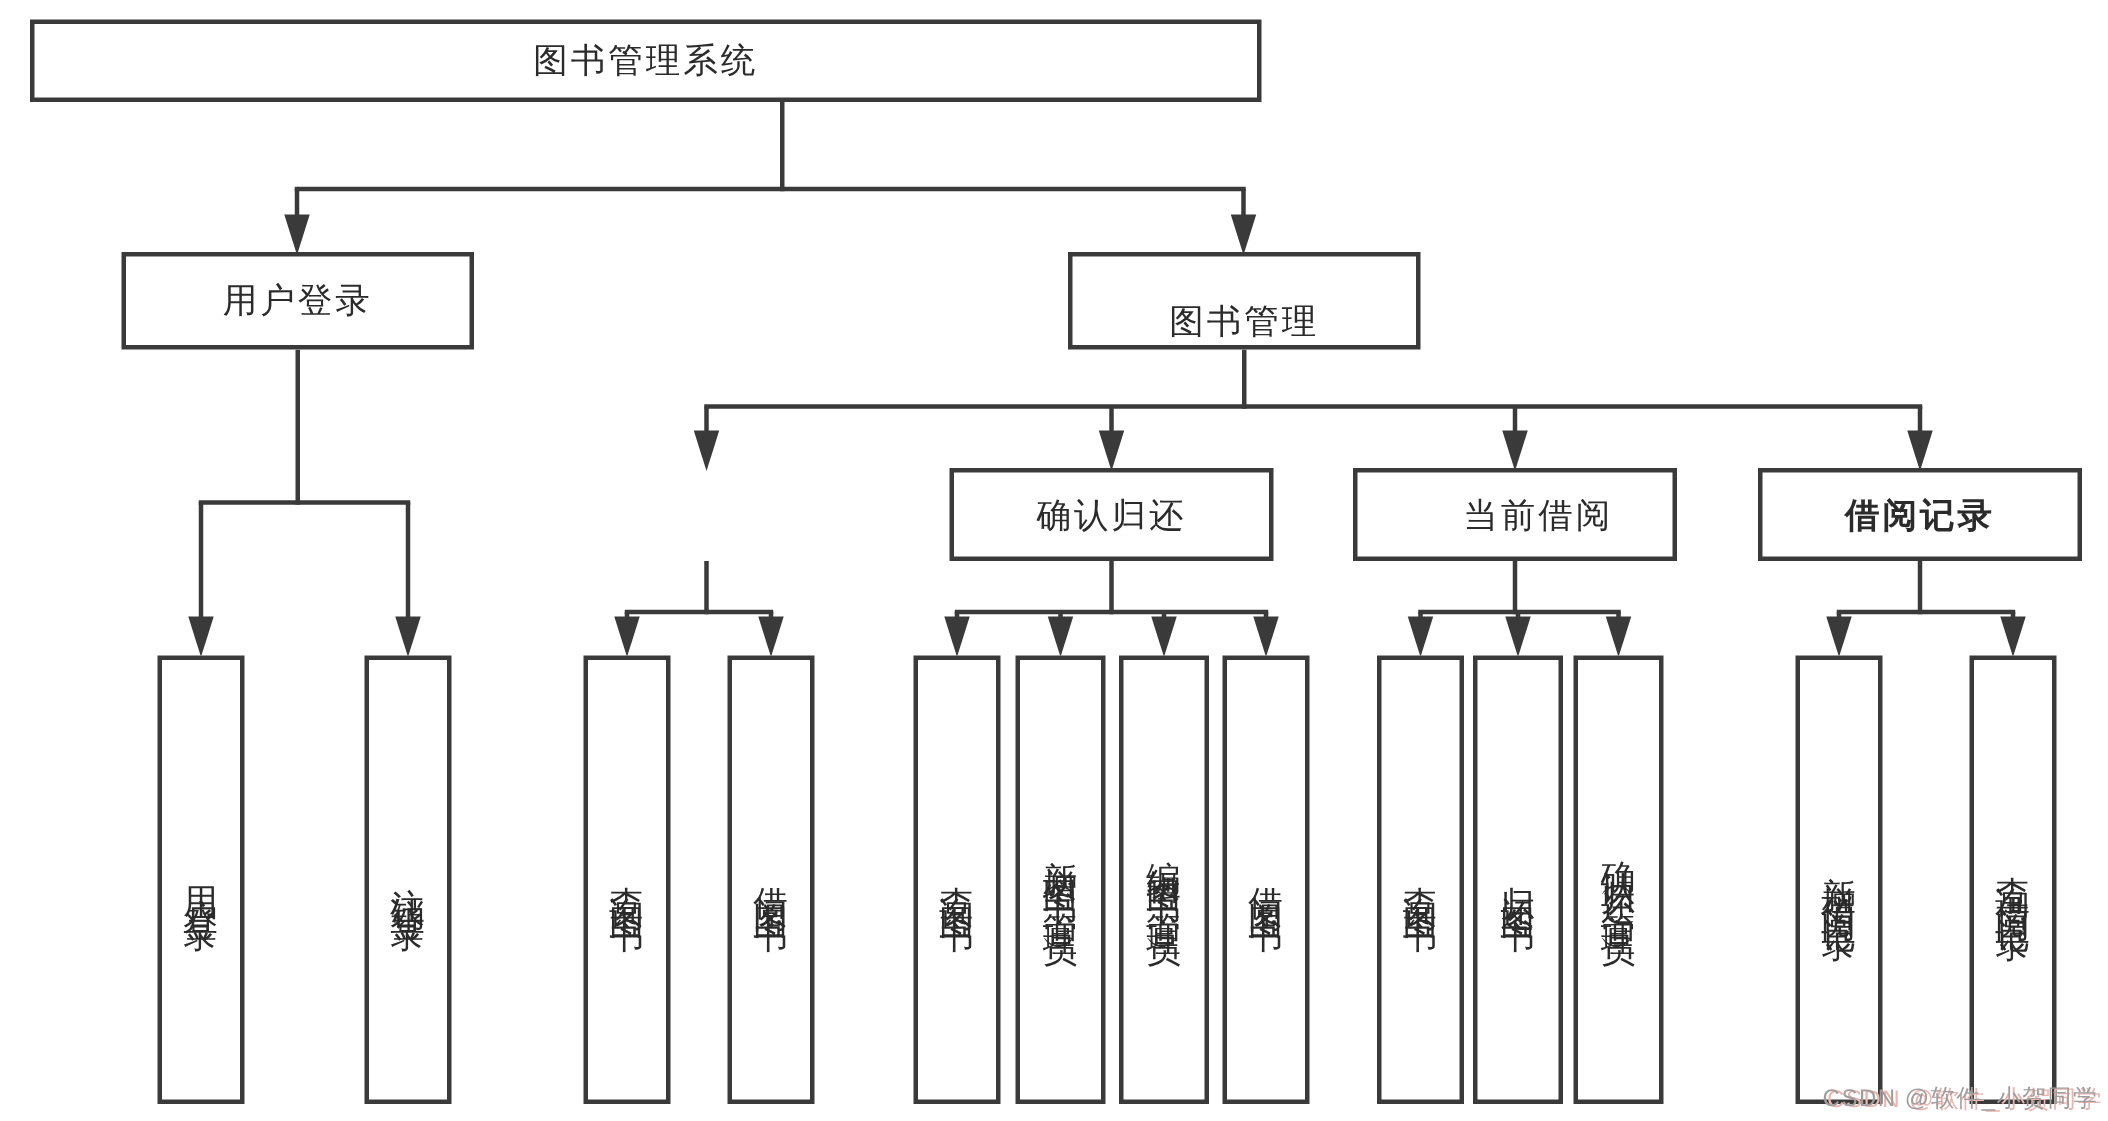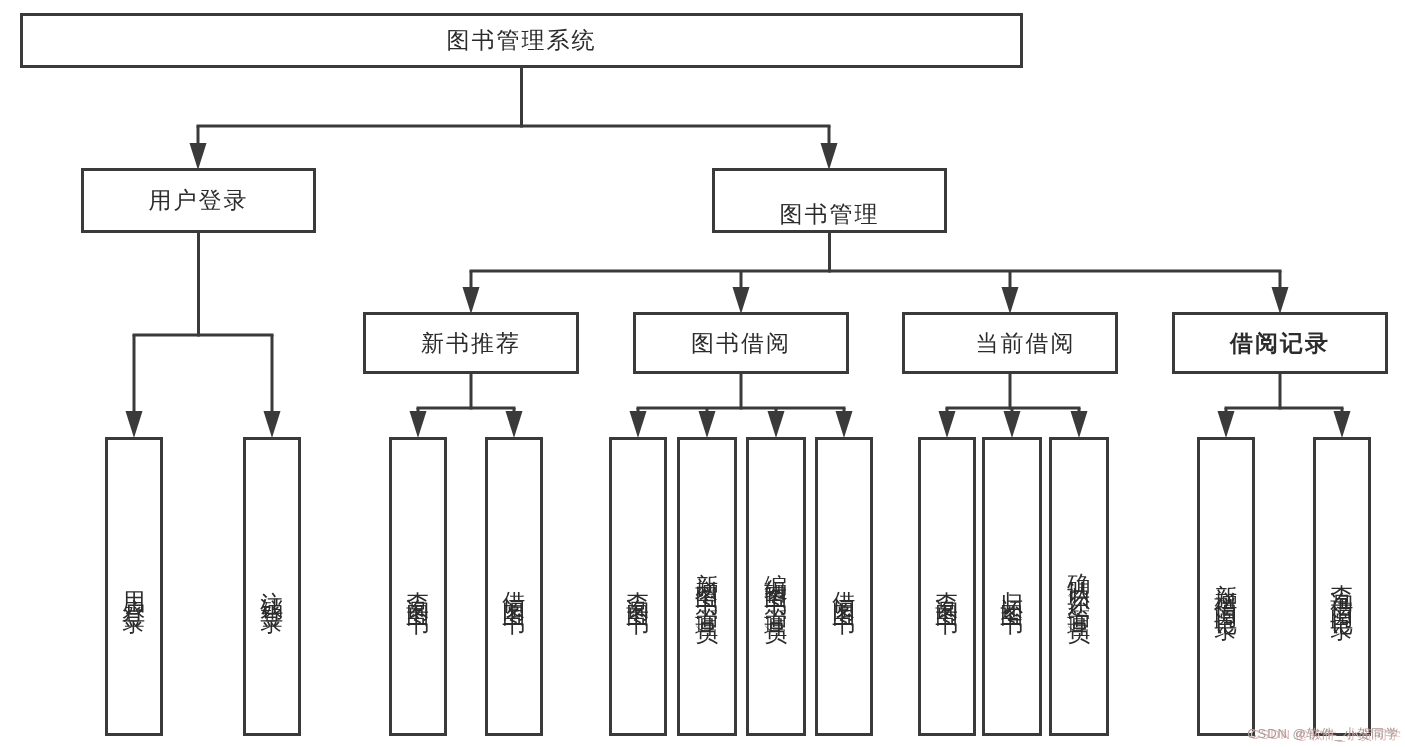--- a/index.html
+++ b/index.html
@@ -19,37 +19,37 @@
     display:flex;
     align-items:center;
     justify-content:center;
     color:#2b2b2b;
   }
   .lvl{
     font-size:23px;
     letter-spacing:2px;
     white-space:nowrap;
   }
-  .root{left:20px;top:13px;width:1003px;height:55px;}
+  .root{left:20px;top:13px;width:821px;height:55px;}
   .l2{top:168px;width:235px;height:65px;}
   .l3{top:312px;width:216px;height:62px;}
   .leaf{top:437px;height:299px;}
   .vtext{
     writing-mode:vertical-lr;
     text-orientation:mixed;
     font-size:23px;
     letter-spacing:7px;
     line-height:1.15;
     color:#2b2b2b;
   }
   #watermark{
     position:absolute;
     right:6px;
     bottom:4px;
-    font-size:13px;
+    font-size:16px;
     letter-spacing:1px;
     color:#9e9e9e;
     text-shadow:3px 1px 0 #edb3ad;
     white-space:nowrap;
     z-index:5;
   }
 </style>
 </head>
 <body>
 
@@ -128,25 +128,22 @@
     <span>图书管理系统</span>
   </div>
 
   <div class="box l2 lvl" style="left:81px;">
     <span>用户登录</span>
   </div>
   <div class="box l2 lvl" style="left:712px;align-items:flex-end;">
     <span>图书管理</span>
   </div>
 
-  <div class="box l3 lvl" style="left:363px;">
-    <span>新书推荐</span>
-  </div>
   <div class="box l3 lvl" style="left:633px;">
-    <span>图书借阅</span>
+    <span>确认归还</span>
   </div>
   <div class="box l3 lvl" style="left:902px;padding-left:31px;">
     <span>当前借阅</span>
   </div>
   <div class="box l3 lvl" style="left:1172px;font-weight:bold;">
     <span>借阅记录</span>
   </div>
 
   <div class="box leaf" style="left:105px;width:58px;">
     <span class="vtext">用户登录</span>

